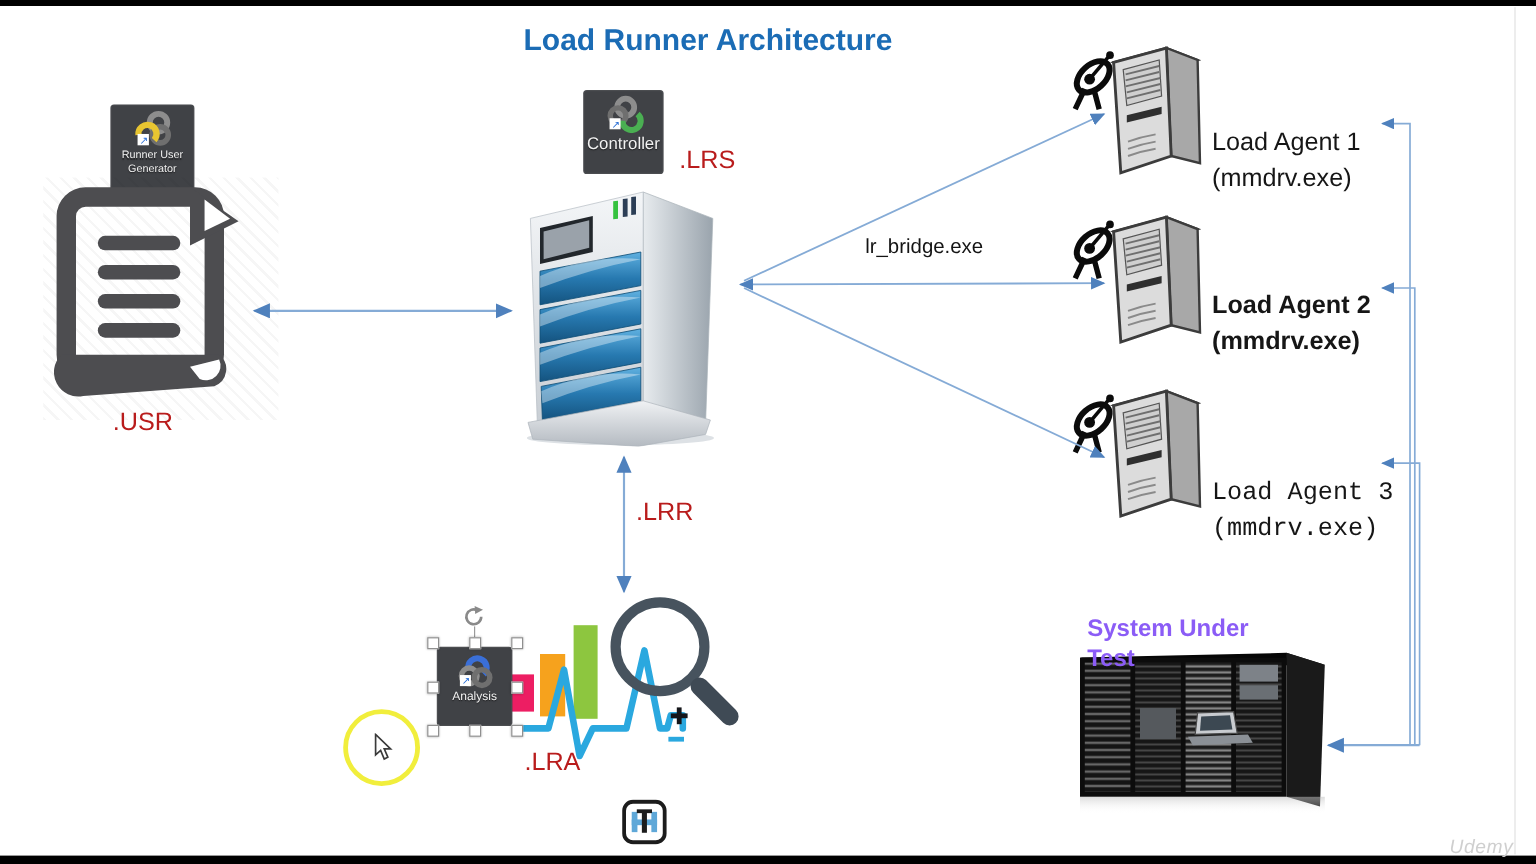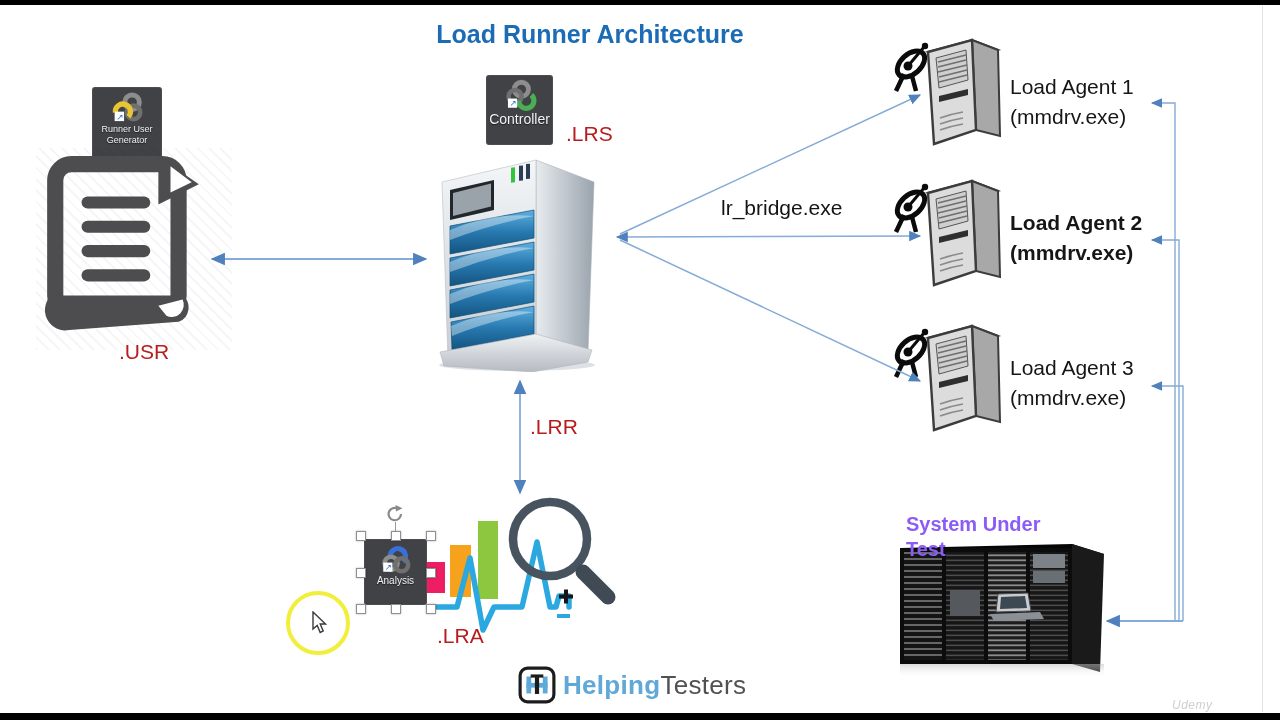--- a/index.html
+++ b/index.html
@@ -7,37 +7,37 @@
          font-family:"Liberation Sans",sans-serif;color:#1f1f1f;}
   .abs{position:absolute;}
   .bar{position:absolute;left:0;width:1280px;background:#000;}
   .title{position:absolute;left:400px;top:20px;width:380px;text-align:center;
          font-size:25px;font-weight:bold;color:#1b6cb5;}
   .file-label{position:absolute;font-size:21px;color:#b91c1c;}
   .deskicon{position:absolute;background:#404246;border-radius:3px;color:#fff;text-align:center;
             display:flex;flex-direction:column;align-items:center;justify-content:flex-start;
             box-shadow:inset 0 0 0 1px rgba(255,255,255,.06);}
   .deskicon .cap{font-size:9px;line-height:1.2;margin-top:0;color:#f2f2f2;text-shadow:0 1px 1px rgba(0,0,0,.6);}
-  .agent-label{position:absolute;left:1010px;width:170px;font-size:21px;line-height:30px;color:#161616;}
-  .bridge-label{position:absolute;left:721px;top:196px;font-size:21px;color:#141414;}
+  .agent-label{position:absolute;left:1010px;width:170px;font-size:21px;line-height:30px;color:#161616;margin-top:32px;}
+  .bridge-label{position:absolute;left:721px;top:196px;font-size:17px;color:#141414;}
   .sut-label{position:absolute;left:906px;top:512px;font-size:20px;font-weight:bold;
              color:#8b5cf6;line-height:25px;z-index:6;}
   .hatch{position:absolute;left:36px;top:148px;width:196px;height:202px;
          background:repeating-linear-gradient(45deg,rgba(0,0,0,.035) 0 2px,transparent 2px 8px);}
   .handle{position:absolute;width:8px;height:8px;background:#fff;border:1px solid #8f8f8f;
           box-shadow:0 0 2px rgba(0,0,0,.3);z-index:5;}
   .rot-line{position:absolute;left:395px;top:522px;width:1px;height:12px;background:#9a9a9a;z-index:5;}
   .yellow-circle{position:absolute;left:286px;top:591px;width:56px;height:56px;border-radius:50%;
                  border:4px solid #f1ee3c;}
   .brand{position:absolute;left:518px;top:666px;display:flex;align-items:center;gap:7px;}
   .brand .txt{font-size:26px;letter-spacing:.3px;}
   .brand .b1{color:#5fa8d8;font-weight:bold;}
   .brand .b2{color:#505153;}
   .side-border{position:absolute;left:1262px;top:6px;width:1px;height:706px;background:#e2e2e2;}
-  .watermark{position:absolute;left:1172px;top:698px;font-size:12px;color:#cfcfcf;
+  .watermark{position:absolute;left:1208px;top:698px;font-size:16px;color:#cfcfcf;
              font-style:italic;letter-spacing:.5px;}
   svg{display:block;}
 </style>
 </head>
 <body>
 
 <div class="stage">
 
   <div class="bar" style="top:0;height:5px;"></div>
   <div class="bar" style="top:713px;height:7px;"></div>
@@ -83,21 +83,21 @@
     <rect x="10" y="12" width="122" height="146" rx="16" fill="none" stroke="#4d4d50" stroke-width="16"></rect>
     <path d="M112,4 L152,32 L112,52 Z" fill="#4d4d50"></path>
     <path d="M124,14 L145,30 L124,40 Z" fill="#ffffff"></path>
     <rect x="36" y="44" width="68" height="12" rx="6" fill="#4d4d50"></rect>
     <rect x="36" y="68" width="68" height="12" rx="6" fill="#4d4d50"></rect>
     <rect x="36" y="92" width="68" height="12" rx="6" fill="#4d4d50"></rect>
     <rect x="36" y="116" width="68" height="12" rx="6" fill="#4d4d50"></rect>
     <path d="M6,142 L136,142 a15,15 0 0 1 -4,26 L24,176 a20,20 0 0 1 -18,-34 Z" fill="#4d4d50"></path>
     <path d="M136,146 a12,12 0 0 1 -16,16 L112,152 Z" fill="#ffffff"></path>
   </svg>
-  <div class="file-label" style="left:94px;top:340px;margin-left:25px;">.USR</div>
+  <div class="file-label" style="left:94px;top:340px;">.USR</div>
 
   <div class="deskicon" style="left:486px;top:75px;width:67px;height:70px;">
     <svg width="34" height="32" viewBox="0 0 24 22" style="margin-top:4px;">
       <circle cx="13" cy="7" r="5" fill="none" stroke="#8d8d8d" stroke-width="3.4"></circle>
       <circle cx="8.5" cy="12" r="4.6" fill="none" stroke="#6f6f6f" stroke-width="3.2"></circle>
       <path d="M20,11 a5.4,5.4 0 1 1 -9,4" fill="none" stroke="#4aaf52" stroke-width="3.6"></path>
       <rect x="3.5" y="13.5" width="6.5" height="6.5" fill="#fff"></rect>
       <text x="4.6" y="19" font-size="6" fill="#2a6fd6" font-family="Liberation Sans, sans-serif">↗</text>
     </svg>
     <div class="cap" style="font-size:14px;">Controller</div>
@@ -232,21 +232,21 @@
         <path d="M21,41 L49,34"></path>
         <path d="M21,46 L49,39"></path>
       </g>
     <polygon points="21,60 50,53 50,59 21,66" fill="#2f2f2f"></polygon>
     <g stroke="#8a8a8a" stroke-width="1.6" fill="none">
       <path d="M22,82 Q33,78 45,76"></path>
         <path d="M22,88 Q33,84 45,82"></path>
         <path d="M22,94 Q33,90 45,88"></path>
     </g>
   </svg>
-  <div class="agent-label" style="top:353px;">
+  <div class="agent-label" style="top:365px;font-family:Liberation Mono, monospace;">
     <div>Load Agent 3</div>
     <div>(mmdrv.exe)</div>
   </div>
 
   <div class="yellow-circle"></div>
   <svg class="abs" style="left:311px;top:611px;z-index:7;" width="18" height="24" viewBox="0 0 18 24">
     <path d="M2,1 L2,18 L6.2,14.4 L9.2,21.5 L12.2,20 L9.2,13 L14.5,13 Z" fill="#fdfdfd" stroke="#3a3a3a" stroke-width="1.4"></path>
   </svg>
 
   <svg class="abs" style="left:385px;top:504px;z-index:5;" width="20" height="20" viewBox="0 0 20 20">
@@ -331,20 +331,17 @@
 
   <div class="brand">
     <svg width="38" height="38" viewBox="0 0 36 36">
       <rect x="2" y="2" width="32" height="32" rx="7" fill="#ffffff" stroke="#1c1c1c" stroke-width="3"></rect>
       <rect x="8" y="10" width="4.5" height="16" fill="#5fa8d8"></rect>
       <rect x="23.5" y="10" width="4.5" height="16" fill="#5fa8d8"></rect>
       <rect x="8" y="16" width="20" height="4.5" fill="#5fa8d8"></rect>
       <rect x="12" y="8" width="12" height="3" fill="#1c1c1c"></rect>
       <rect x="16" y="10.5" width="4" height="16" fill="#1c1c1c"></rect>
     </svg>
-    <div class="txt">
-      <span class="b1">Helping</span><span class="b2">Testers</span>
-    </div>
   </div>
 
   <div class="watermark">Udemy</div>
 
 </div>
 
 </body></html>

